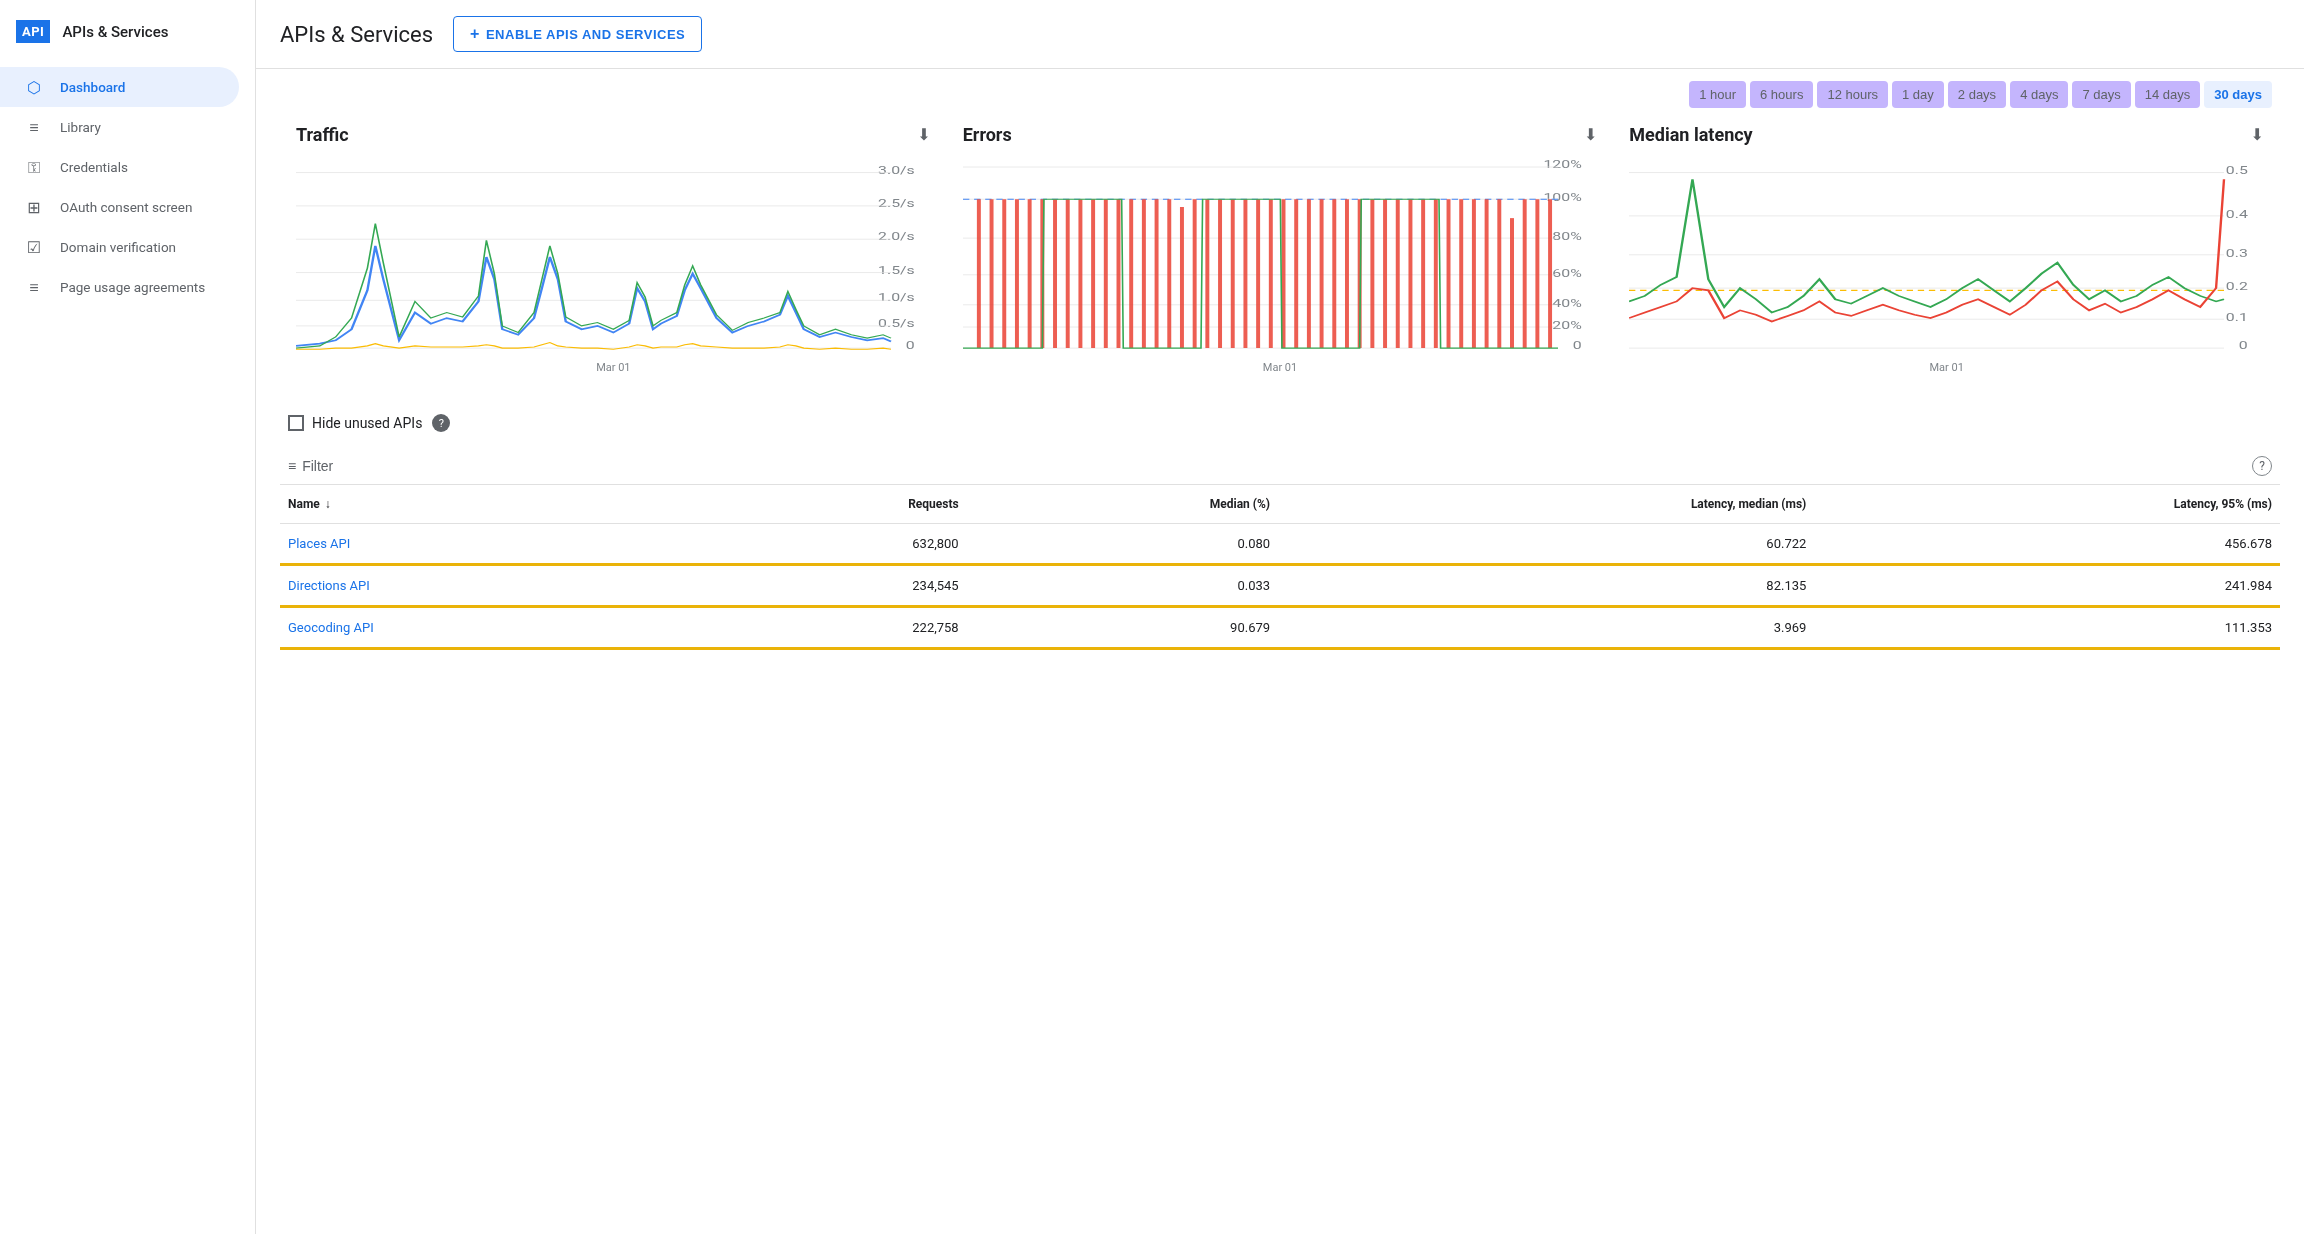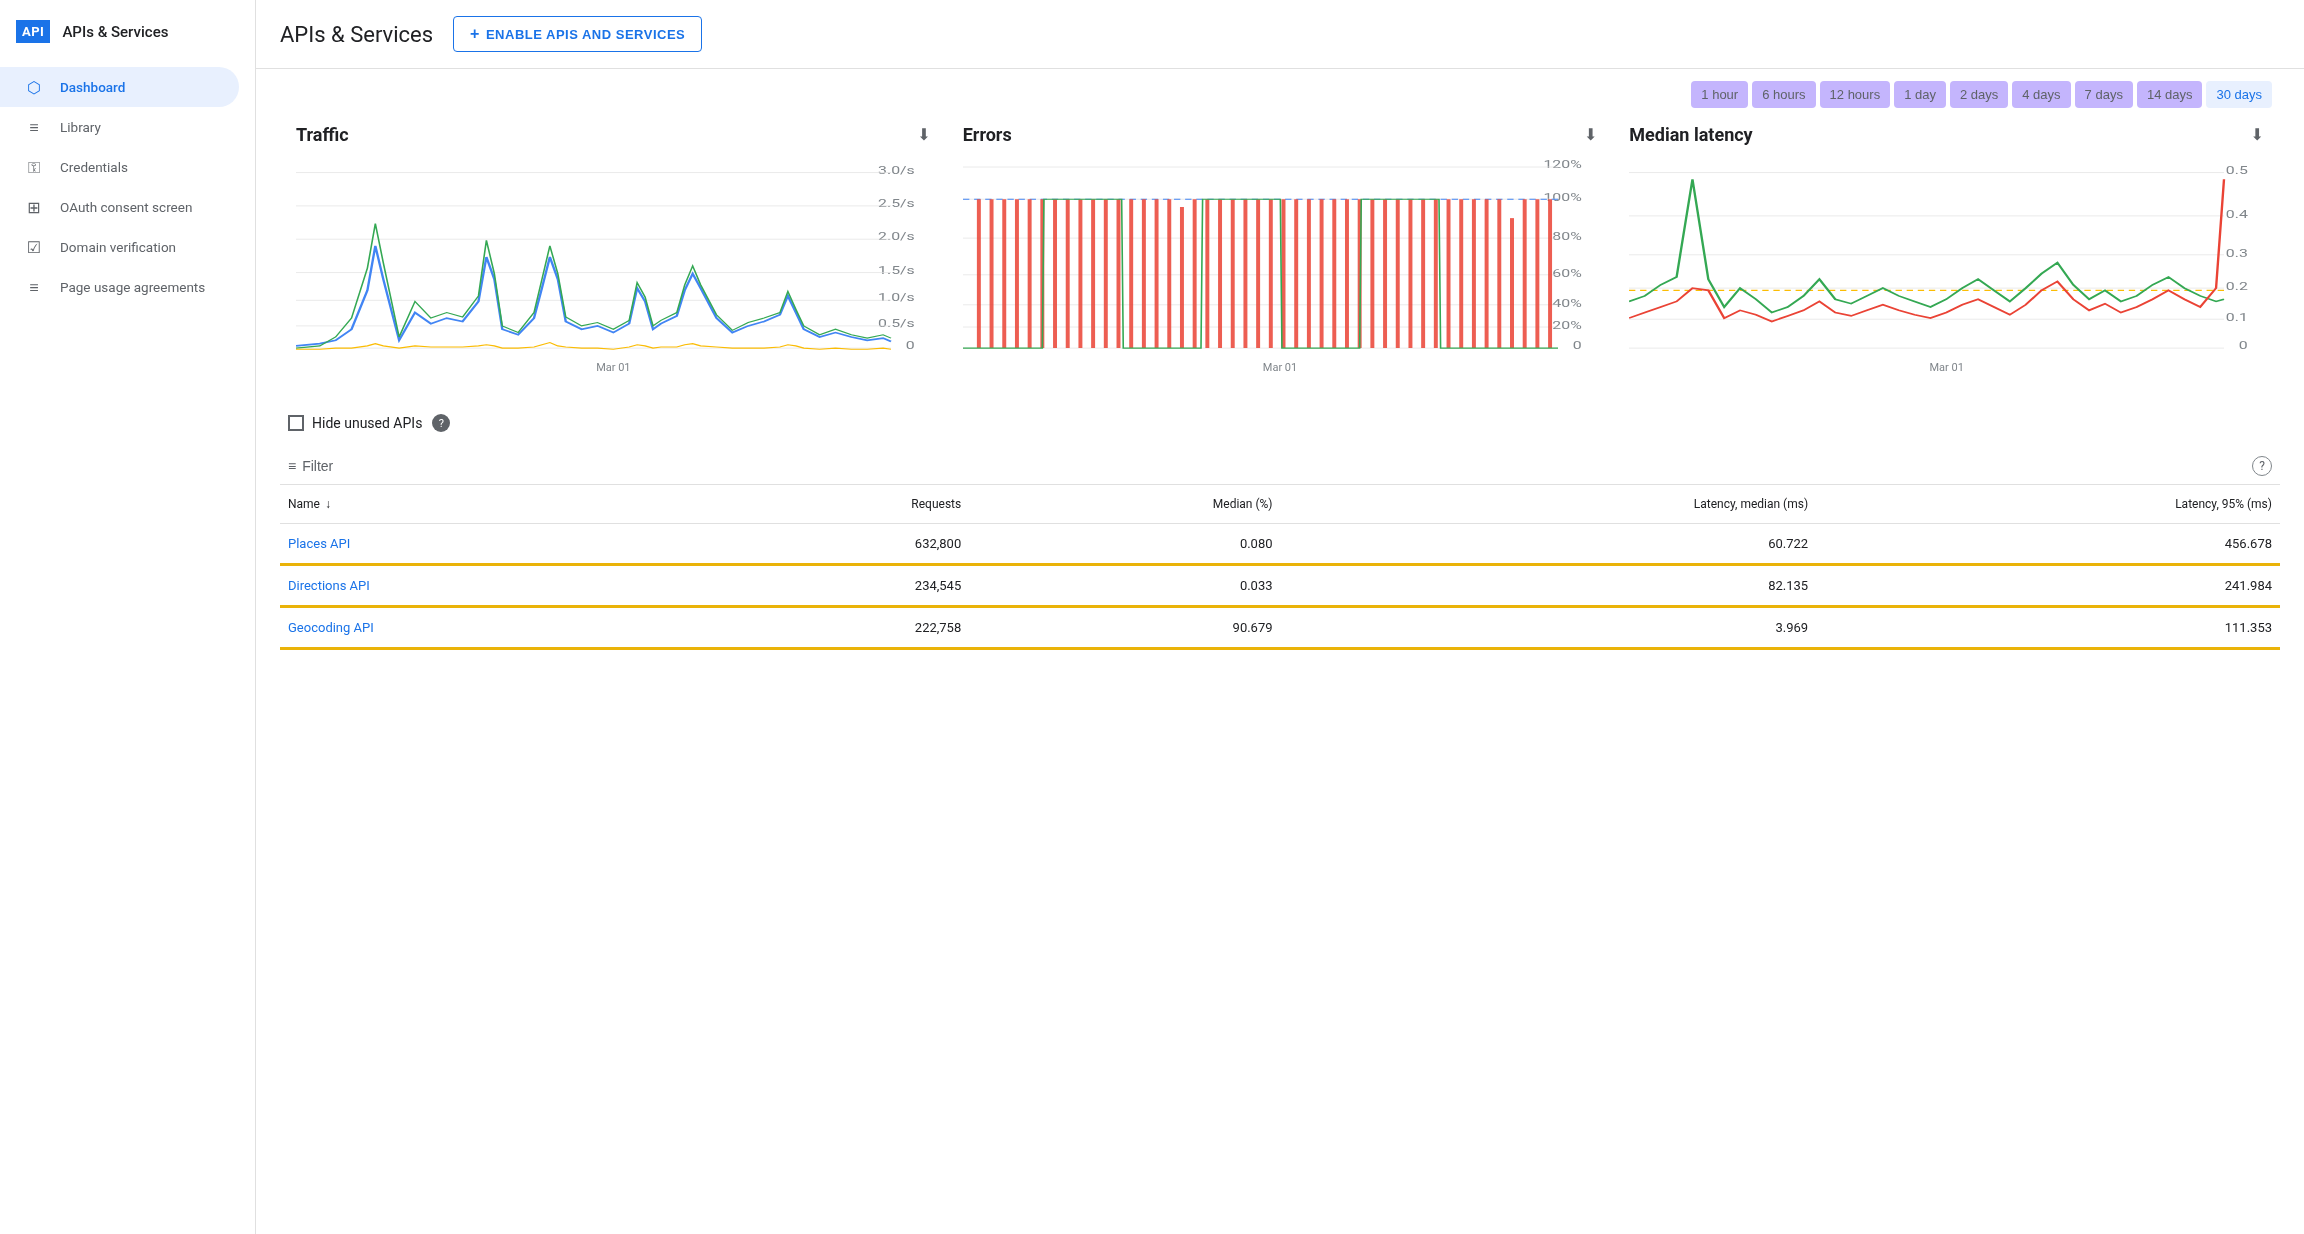--- a/index.html
+++ b/index.html
@@ -114,21 +114,21 @@
       font-size: 13px;
       color: #5f6368;
       background: #c4b5fd;
       border: none;
       border-radius: 4px;
       cursor: pointer;
     }
     .time-btn.active {
       background: #e8f0fe;
       color: #1a73e8;
-      font-weight: 400;
+      font-weight: 700;
     }
 
     
     .charts-row {
       display: flex;
       gap: 0;
       padding: 0 24px 16px 24px;
     }
     .chart-container {
       flex: 1;
@@ -242,21 +242,21 @@
       width: 100%;
       border-collapse: collapse;
     }
     thead tr {
       border-bottom: 1px solid #e0e0e0;
     }
     th {
       text-align: left;
       padding: 12px 8px;
       font-size: 12px;
-      font-weight: 400;
+      font-weight: 700;
       color: #202124;
     }
     th.right { text-align: right; }
     td {
       padding: 12px 8px;
       font-size: 13px;
       border-bottom: 3px solid #eab308;
       color: #202124;
     }
     td.right { text-align: right; }

